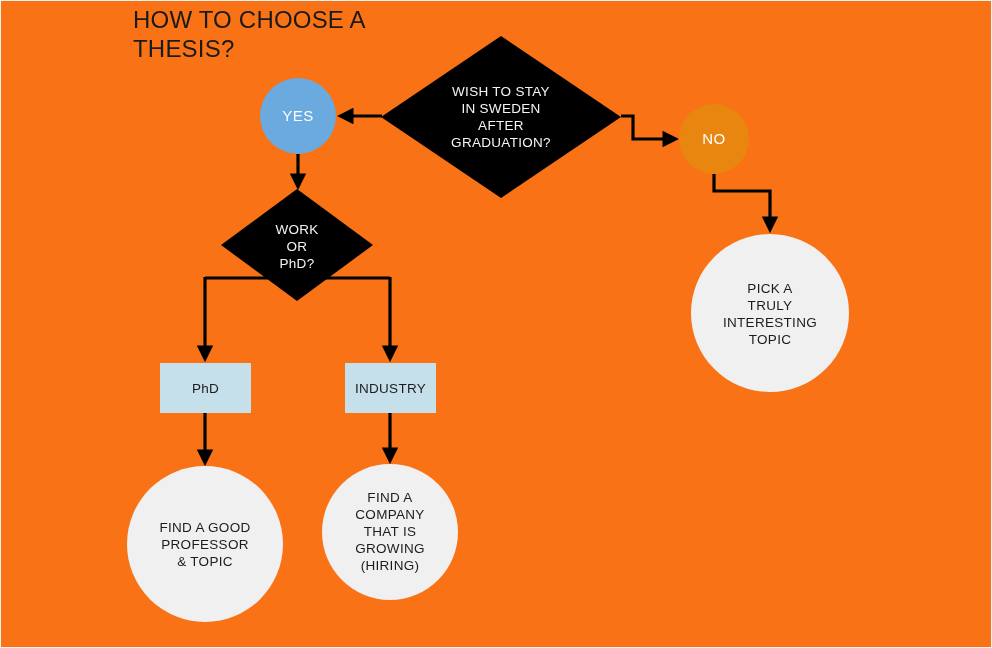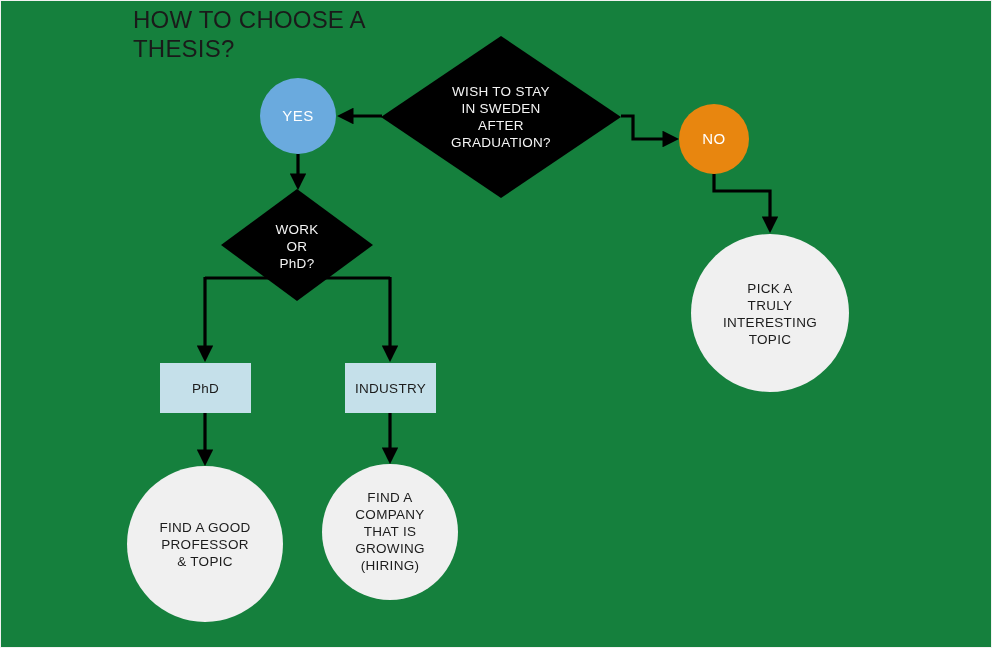--- a/index.html
+++ b/index.html
@@ -8,21 +8,21 @@
     padding: 0;
     background: #ffffff;
   }
   body {
     font-family: "Liberation Sans", sans-serif;
   }
   #canvas {
     position: relative;
     width: 992px;
     height: 648px;
-    background: #15803d;
+    background: #f97316;
     box-sizing: border-box;
     border: 1px solid #f2f2f2;
     overflow: hidden;
   }
   #flow-svg {
     position: absolute;
     left: 0;
     top: 0;
     width: 992px;
     height: 648px;

